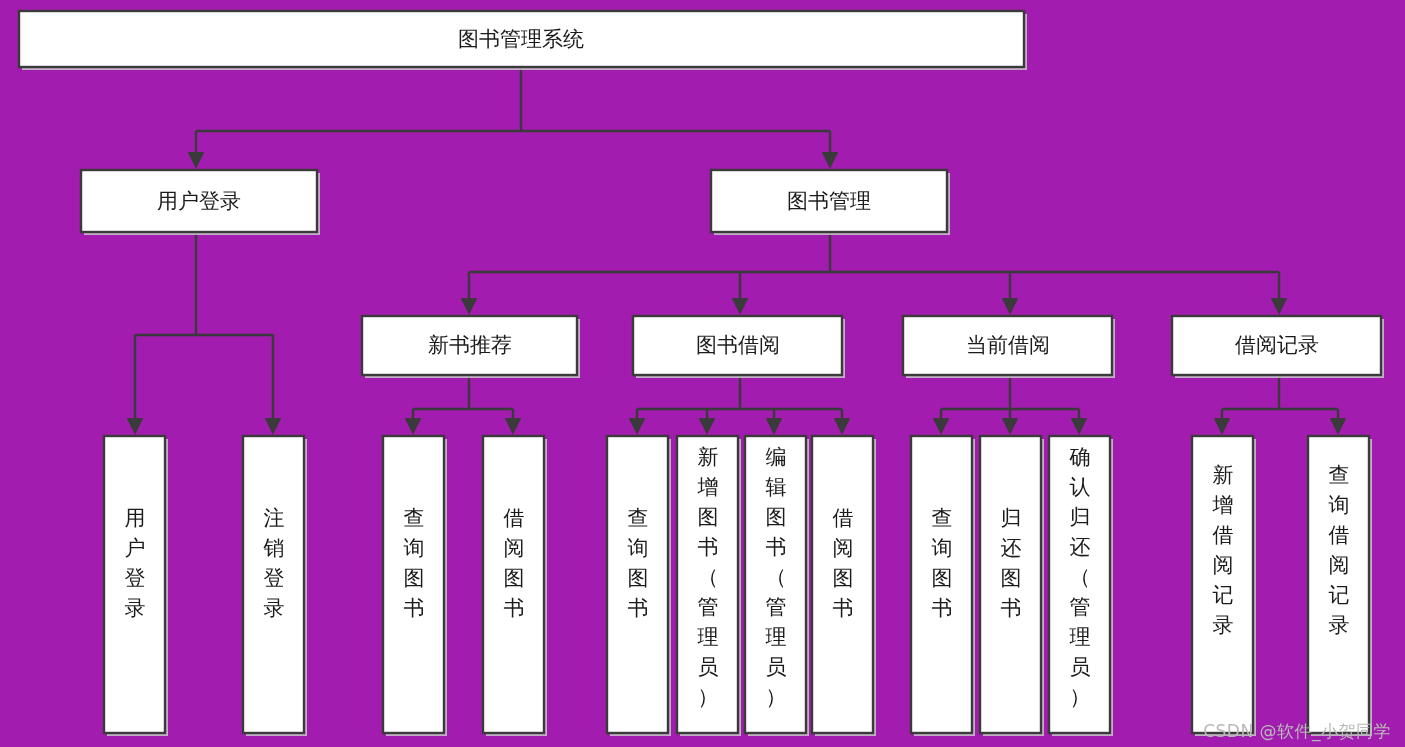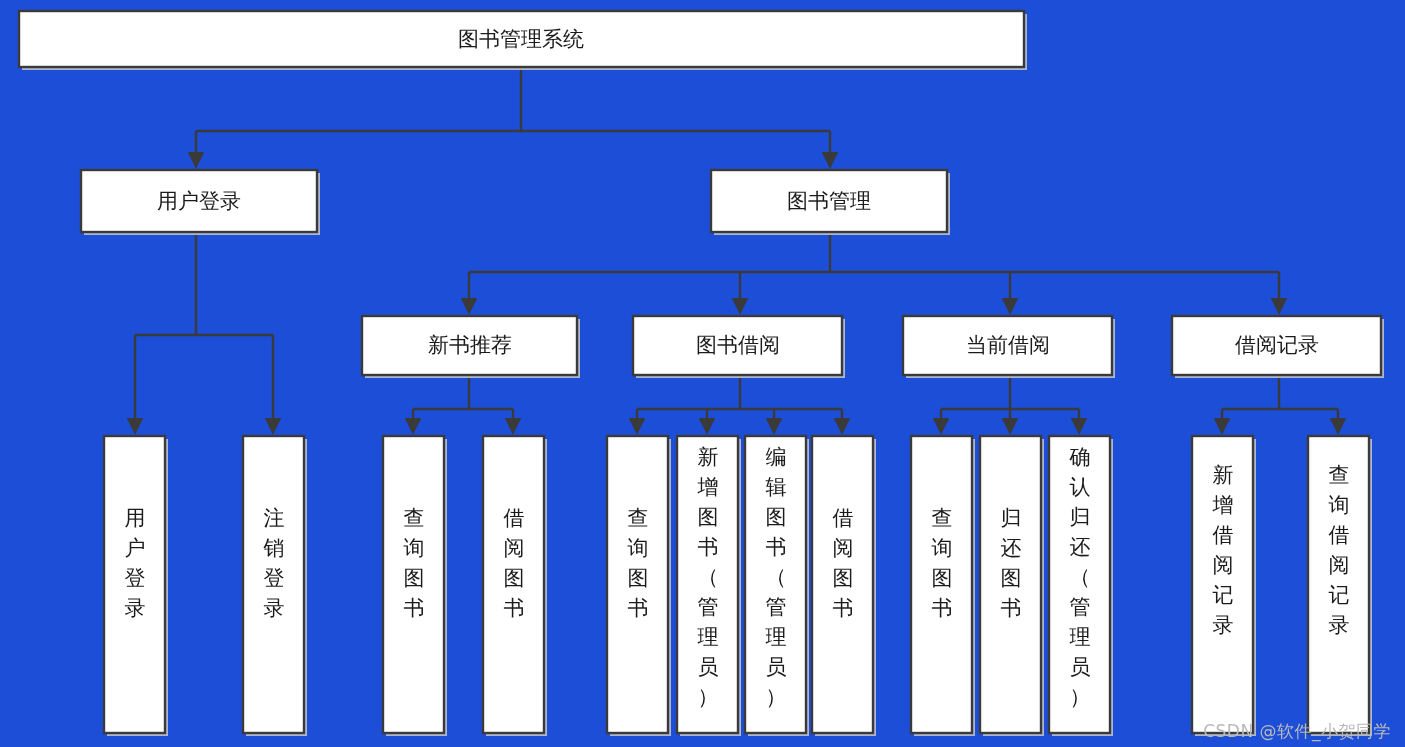--- a/index.html
+++ b/index.html
@@ -8,21 +8,21 @@
     padding: 0;
     background: #ffffff;
   }
   body {
     font-family: "DejaVu Sans", "Liberation Sans", sans-serif;
   }
   #diagram-root {
     position: relative;
     width: 1405px;
     height: 747px;
-    background: #1d4ed8;
+    background: #a21caf;
     overflow: hidden;
   }
   svg#tree-svg {
     position: absolute;
     top: 0;
     left: 0;
     width: 1405px;
     height: 747px;
   }
   .node-box {

